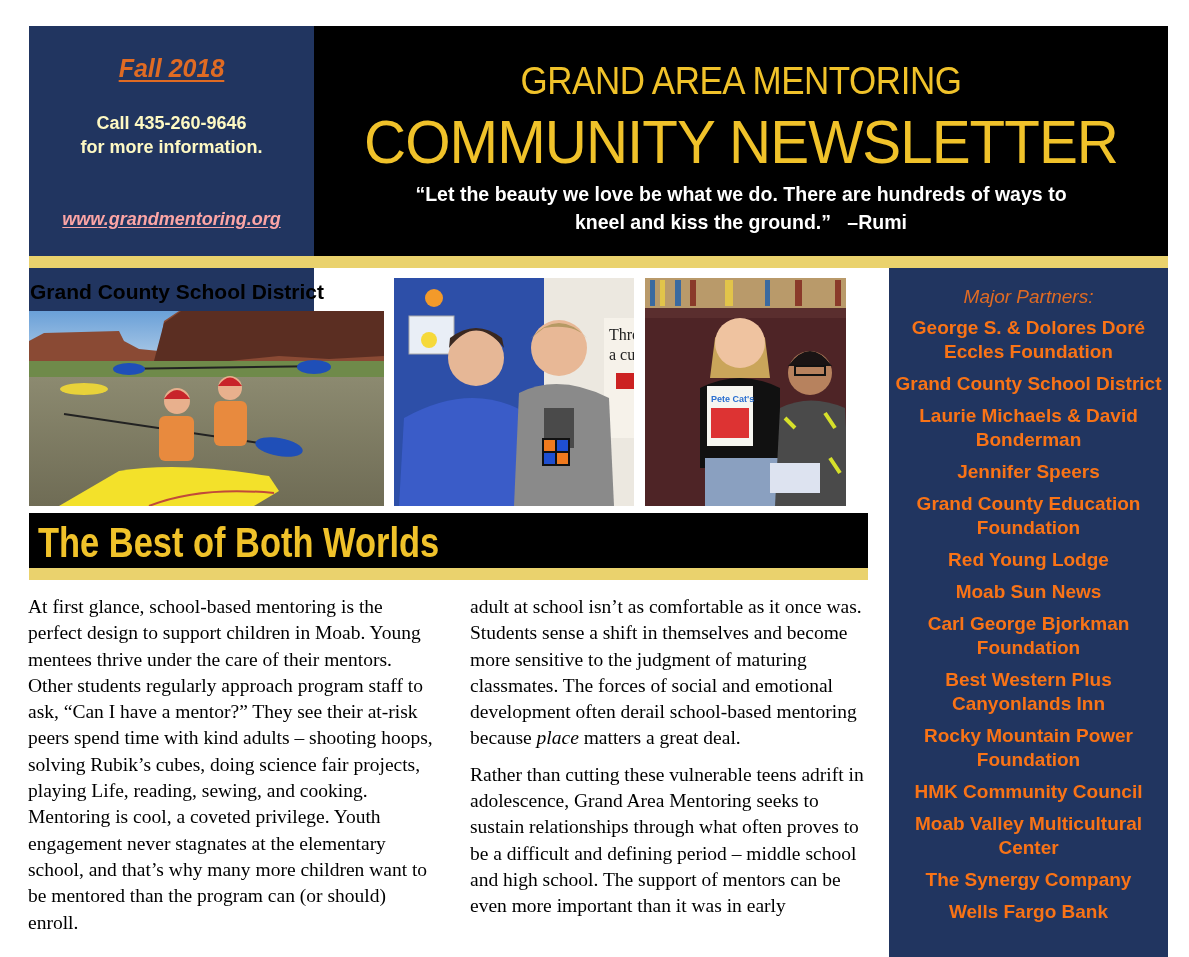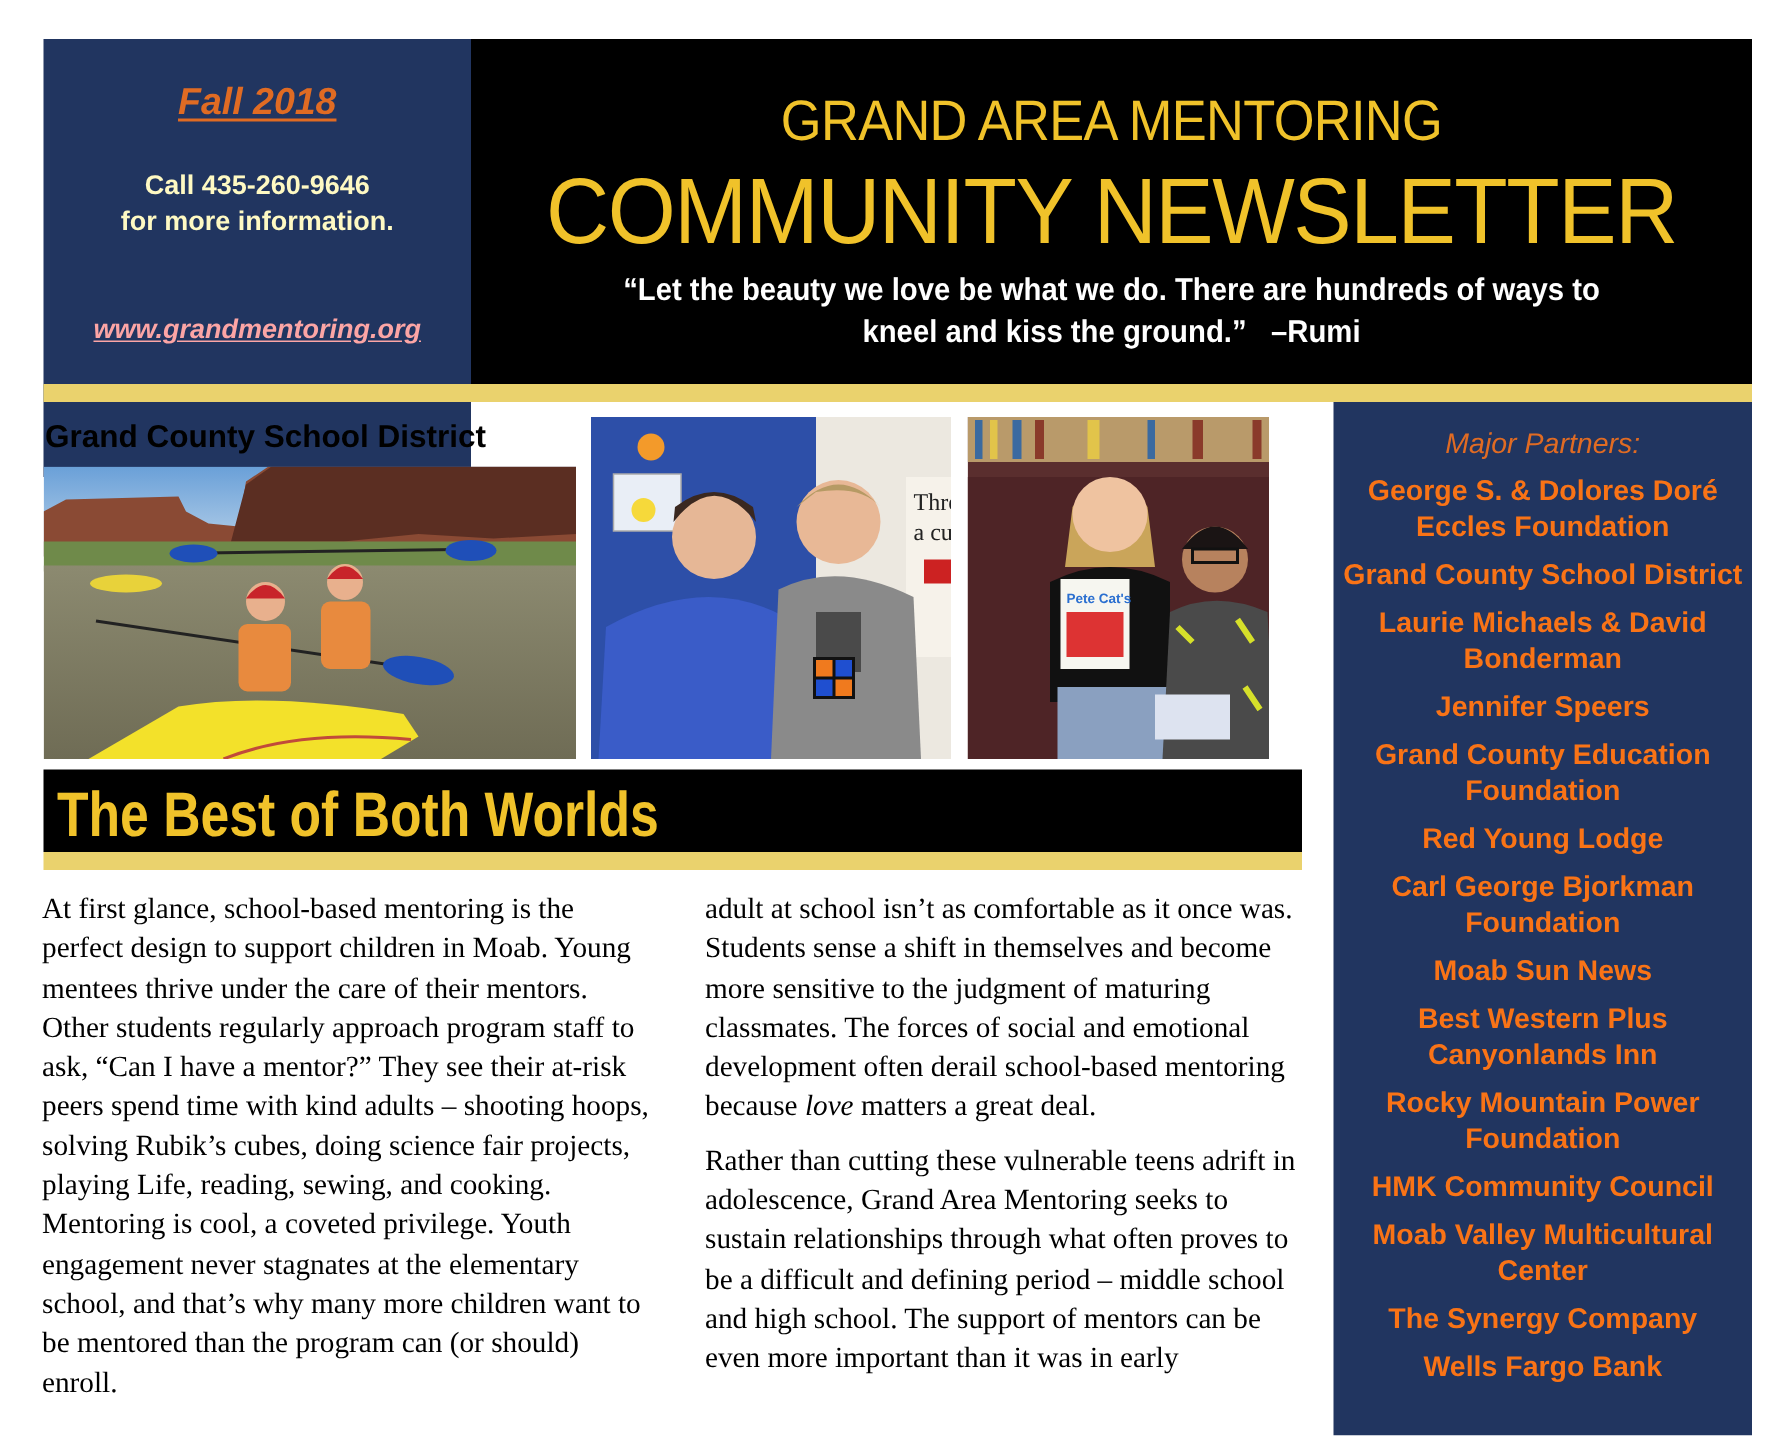--- a/index.html
+++ b/index.html
@@ -225,33 +225,33 @@
 
 <div class="headline-bar">
   <div class="hl">The Best of Both Worlds</div>
 </div>
 <div class="gold-bar-mid"></div>
 
 <div class="col col-left">
   <p>At first glance, school-based mentoring is the perfect design to support children in Moab. Young mentees thrive under the care of their mentors. Other students regularly approach program staff to ask, “Can I have a mentor?” They see their at-risk peers spend time with kind adults – shooting hoops, solving Rubik’s cubes, doing science fair projects, playing Life, reading, sewing, and cooking. Mentoring is cool, a coveted privilege. Youth engagement never stagnates at the elementary school, and that’s why many more children want to be mentored than the program can (or should) enroll.</p>
 </div>
 <div class="col col-right">
-  <p><span>adult at school isn’t as comfortable as it once was. Students sense a shift in themselves and become more sensitive to the judgment of maturing classmates. The forces of social and emotional development often derail school-based mentoring because </span><span class="em">love</span><span> matters a great deal.</span></p>
+  <p><span>adult at school isn’t as comfortable as it once was. Students sense a shift in themselves and become more sensitive to the judgment of maturing classmates. The forces of social and emotional development often derail school-based mentoring because </span><span class="em">place</span><span> matters a great deal.</span></p>
   <p>Rather than cutting these vulnerable teens adrift in adolescence, Grand Area Mentoring seeks to sustain relationships through what often proves to be a difficult and defining period – middle school and high school. The support of mentors can be even more important than it was in early</p>
 </div>
 
 <div class="sidebar">
   <div class="sb-title">Major Partners:</div>
   <div class="partner">George S. &amp; Dolores Doré Eccles Foundation</div>
   <div class="partner">Grand County School District</div>
   <div class="partner">Laurie Michaels &amp; David Bonderman</div>
   <div class="partner">Jennifer Speers</div>
   <div class="partner">Grand County Education Foundation</div>
   <div class="partner">Red Young Lodge</div>
+  <div class="partner">Moab Sun News</div>
   <div class="partner">Carl George Bjorkman Foundation</div>
-  <div class="partner">Moab Sun News</div>
   <div class="partner">Best Western Plus Canyonlands Inn</div>
   <div class="partner">Rocky Mountain Power Foundation</div>
   <div class="partner">HMK Community Council</div>
   <div class="partner">Moab Valley Multicultural Center</div>
   <div class="partner">The Synergy Company</div>
   <div class="partner">Wells Fargo Bank</div>
 </div>
 
 </body></html>

